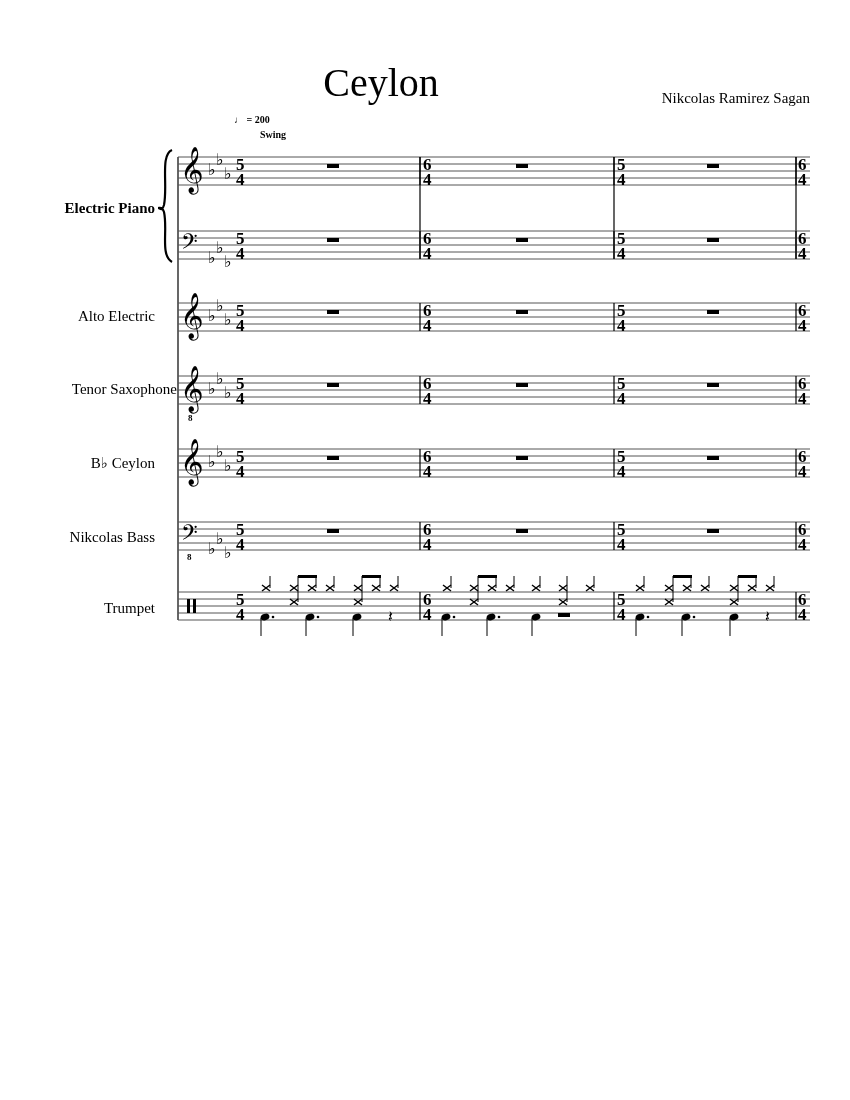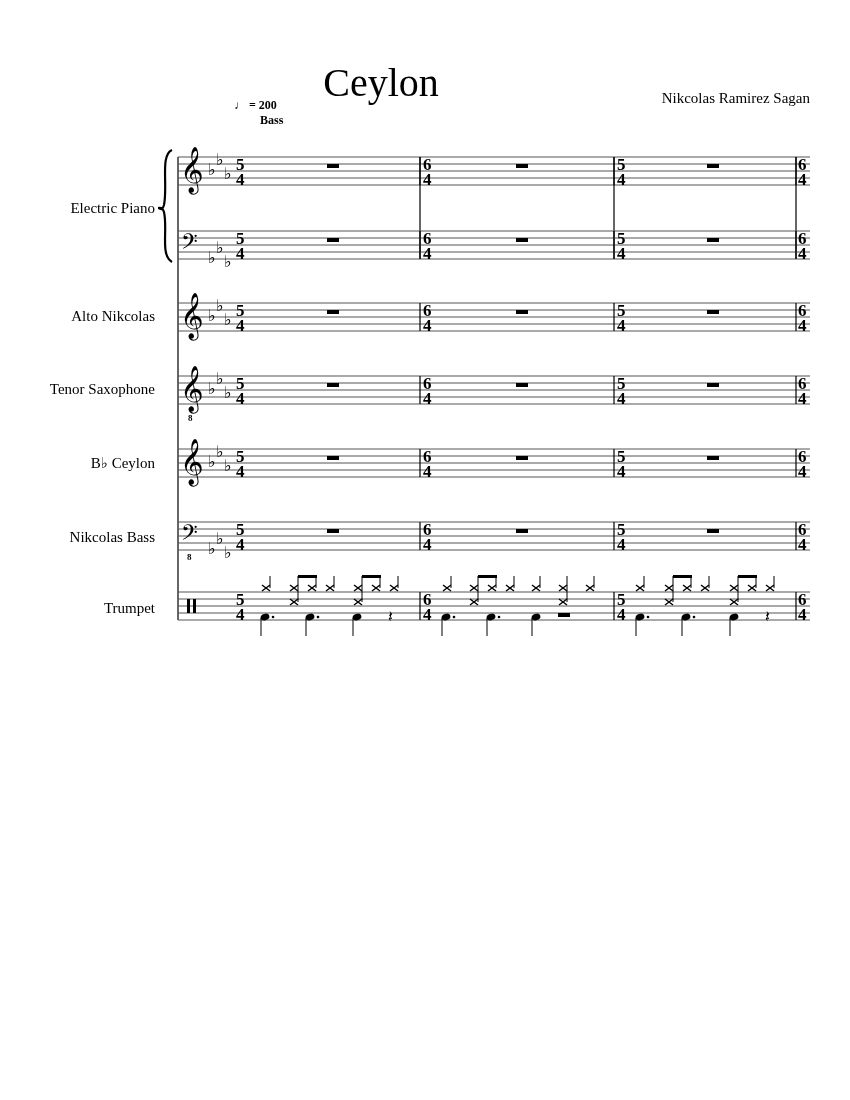--- a/index.html
+++ b/index.html
@@ -1,37 +1,37 @@
 <!DOCTYPE html>
 <html><head>
 <meta charset="utf-8">
 <style>
   html, body { margin:0; padding:0; background:#fff; }
   body { width:850px; height:1100px; position:relative; overflow:hidden; font-family:"Liberation Serif", serif; color:#000; }
   .title { position:absolute; top:30px; left:0; width:762px; text-align:center; font-size:40px;margin-top:29px; }
   .composer { position:absolute; top:90px; right:40px; font-size:15px; }
-  .tempo { position:absolute; top:98px; left:234px; font-size:12px; font-weight:bold; line-height:15px; }
+  .tempo { position:absolute; top:112px; left:234px; font-size:10px; font-weight:bold; line-height:15px; }
   .tempo .swing { display:block; padding-left:26px; }
   .label { position:absolute; font-size:15px; text-align:right; width:155px; left:0; }
   svg { position:absolute; left:0; top:0; }
 </style>
 </head>
 <body>
 
 <div class="title">Ceylon</div>
 <div class="composer">Nikcolas Ramirez Sagan</div>
 <div class="tempo">
   <span>♩</span>
   <span>= 200</span>
-  <span class="swing">Bass</span>
+  <span class="swing">Swing</span>
 </div>
 
-<div class="label" style="top:200px;">Electric Piano</div>
-<div class="label" style="top:308px;">Alto Nikcolas</div>
-<div class="label" style="top:381px;">Tenor Saxophone</div>
+<div class="label" style="top:200px;font-weight:bold;">Electric Piano</div>
+<div class="label" style="top:308px;">Alto Electric</div>
+<div class="label" style="top:381px;margin-left:22px;">Tenor Saxophone</div>
 <div class="label" style="top:454px;">B♭ Ceylon</div>
 <div class="label" style="top:529px;">Nikcolas Bass</div>
 <div class="label" style="top:600px;">Trumpet</div>
 
 <svg width="850" height="1100" xmlns="http://www.w3.org/2000/svg">
   <defs>
     <g id="staff5">
       <line x1="178" x2="810" y1="0" y2="0" stroke="#555" stroke-width="1"></line>
       <line x1="178" x2="810" y1="7" y2="7" stroke="#555" stroke-width="1"></line>
       <line x1="178" x2="810" y1="14" y2="14" stroke="#555" stroke-width="1"></line>

